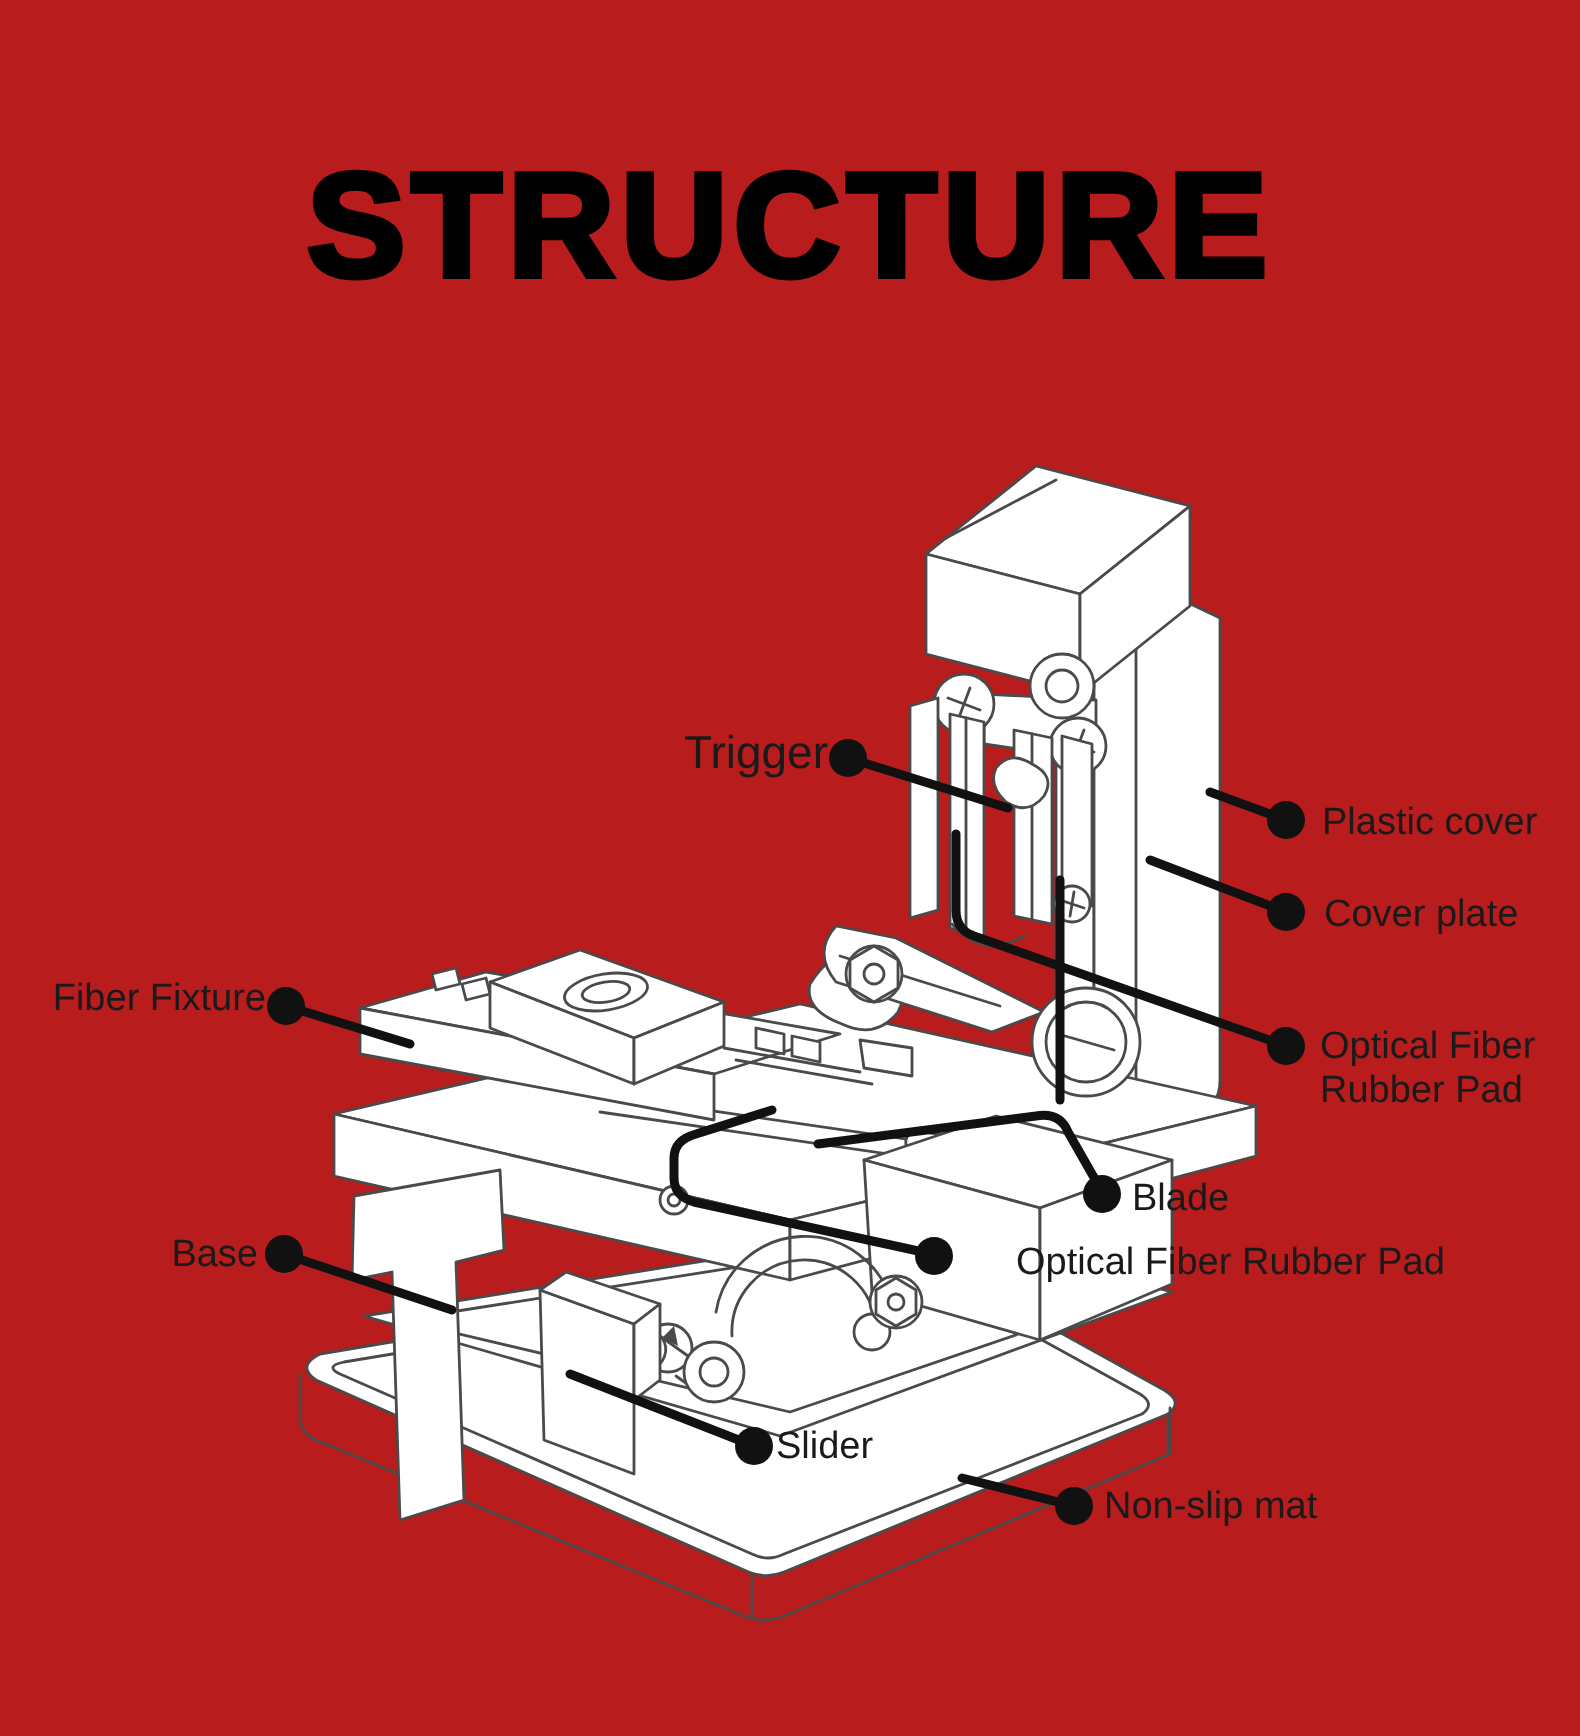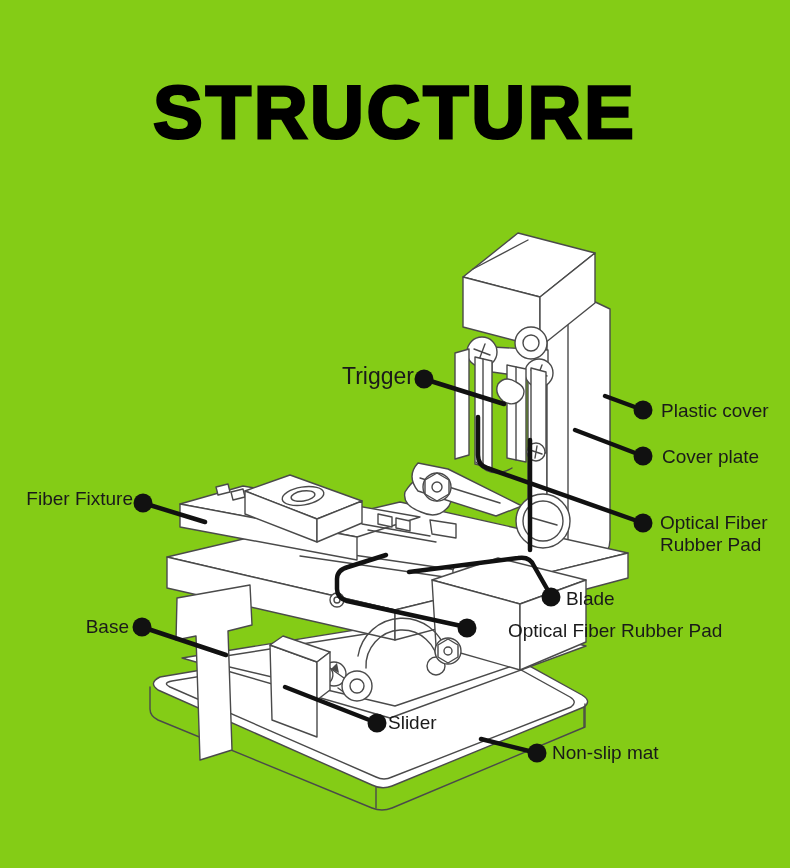--- a/index.html
+++ b/index.html
@@ -1,16 +1,16 @@
 <!DOCTYPE html>
 <html><head>
 <meta charset="utf-8">
 <style>
   html,body{margin:0;padding:0;background:#ffffff;}
-  .stage{position:relative;width:790px;height:868px;background:#84cc16;overflow:hidden;
+  .stage{position:relative;width:790px;height:868px;background:#b91c1c;overflow:hidden;
          font-family:"Liberation Sans", sans-serif;}
   svg{position:absolute;top:0;left:0;}
   .dev{fill:#ffffff;stroke:#4a4a4a;stroke-width:1.4;stroke-linejoin:round;stroke-linecap:round;}
   .nf{fill:none;stroke:#4a4a4a;stroke-width:1.4;stroke-linejoin:round;stroke-linecap:round;}
   .leader{fill:none;stroke:#111111;stroke-width:4.5;stroke-linecap:round;stroke-linejoin:round;}
   .dot{fill:#111111;stroke:none;}
   .lbl{font-family:"Liberation Sans", sans-serif;font-size:19px;fill:#1a1a1a;}
   .lbl-big{font-family:"Liberation Sans", sans-serif;font-size:23px;fill:#1a1a1a;}
   .title{font-family:"Liberation Sans", sans-serif;font-weight:bold;font-size:74px;
          fill:#000000;stroke:#000000;stroke-width:3;paint-order:stroke;letter-spacing:3px;}

